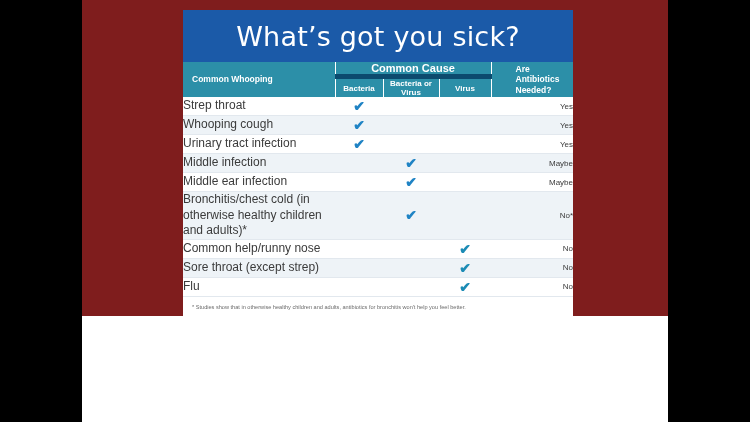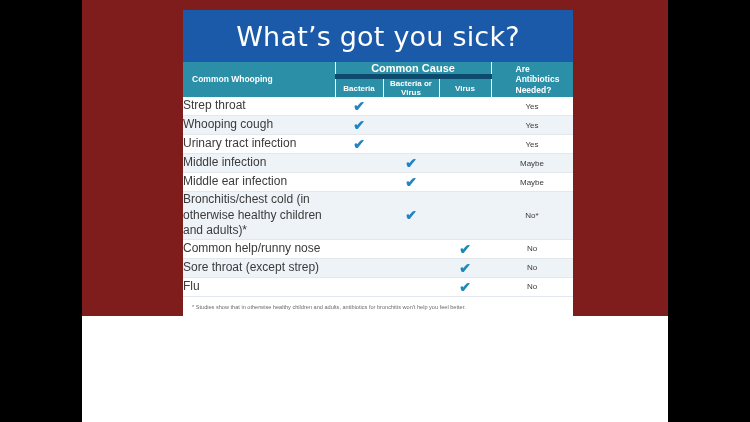--- a/index.html
+++ b/index.html
@@ -106,21 +106,21 @@
     vertical-align: middle;
     line-height: 1.3;
   }
   .mark {
     text-align: center;
     vertical-align: middle;
   }
   .ans {
     font-size: 8px;
     color: #3b3b3b;
-    text-align: center;
+    text-align: right;
     padding-left: 9px;
     vertical-align: middle;
   }
   tr.odd td { background: #ffffff; }
   tr.even td { background: #eef3f7; }
   tr.row td { border-bottom: 1px solid #e2e8ee; }
 
   .check {
     display: inline-block;
     width: 13px;

